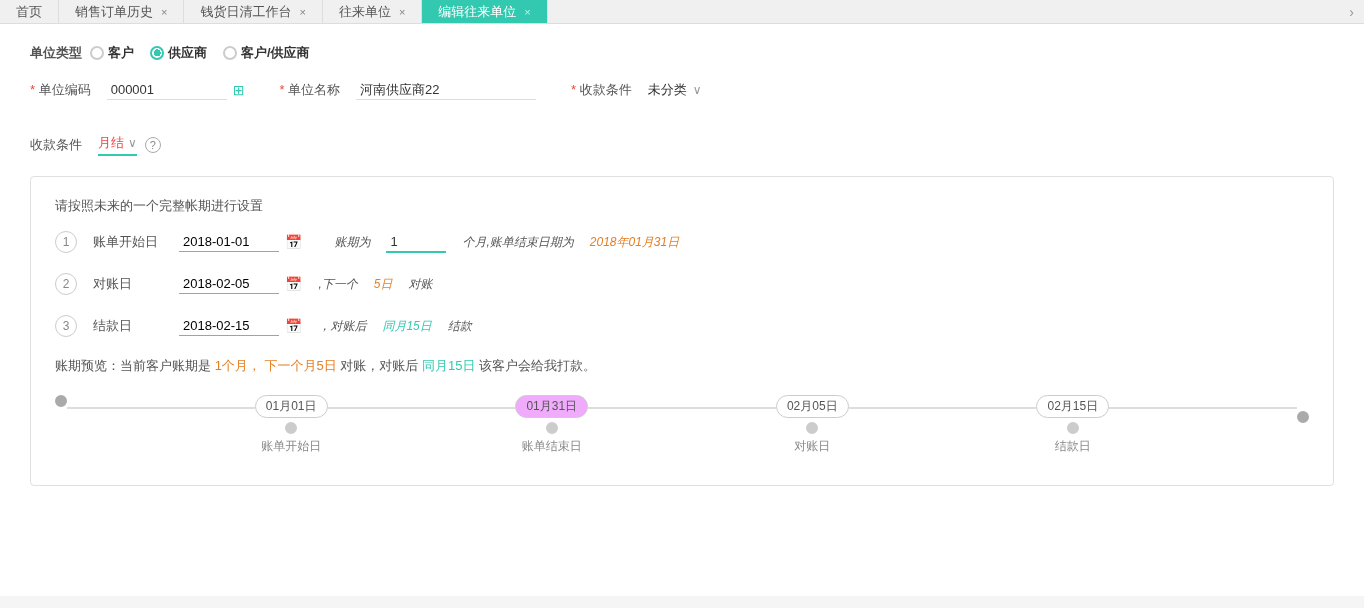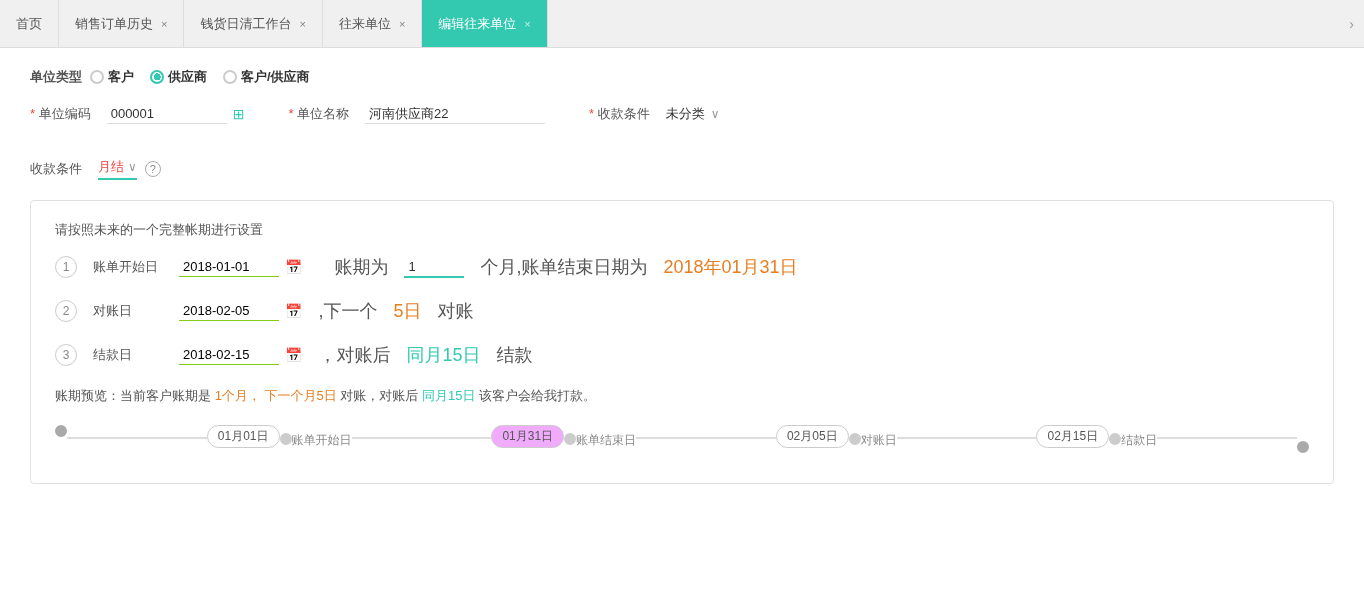--- a/index.html
+++ b/index.html
@@ -4,21 +4,21 @@
   <style>
     * { box-sizing: border-box; margin: 0; padding: 0; }
     body { font-family: "Microsoft YaHei", "PingFang SC", sans-serif; font-size: 13px; background: #f5f5f5; color: #333; }
 
     
     .tab-bar {
       display: flex;
       align-items: center;
       background: #f0f0f0;
       border-bottom: 1px solid #ddd;
-      height: 48px;
+      height: 24px;
       padding: 0;
     }
     .tab-item {
       display: flex;
       align-items: center;
       padding: 0 16px;
       height: 100%;
       font-size: 13px;
       color: #555;
       cursor: pointer;
@@ -121,21 +121,21 @@
     }
     .select-arrow {
       color: #999;
       font-size: 12px;
     }
 
     
     .form-section-row {
       display: flex;
       align-items: center;
-      gap: 44px;
+      gap: 35px;
       margin-bottom: 18px;
     }
     .form-field {
       display: flex;
       align-items: center;
       gap: 8px;
     }
 
     
     .payment-row {
@@ -211,21 +211,22 @@
       border: none;
       border-bottom: 1px solid #84cc16;
       outline: none;
       font-size: 13px;
       padding: 2px 4px;
       width: 100px;
       background: transparent;
     }
     .step-info {
       color: #555;
-      font-size: 18px;
+      font-size: 12px;
+      font-style: italic;
     }
     .highlight-orange {
       color: #e67e22;
     }
     .highlight-teal {
       color: #33c9b0;
     }
     .step-period-input {
       border: none;
       border-bottom: 2px solid #33c9b0;
@@ -248,21 +249,21 @@
 
     
     .tl-wrapper {
       display: flex;
       align-items: flex-start;
       width: 100%;
       padding: 0 0 10px 0;
     }
     .tl-node {
       display: flex;
-      flex-direction: row;
+      flex-direction: column;
       align-items: center;
       text-align: right;
     }
     .tl-connector {
       flex: 1;
       display: flex;
       align-items: center;
       padding-top: 12px;
     }
     .tl-connector-line {

